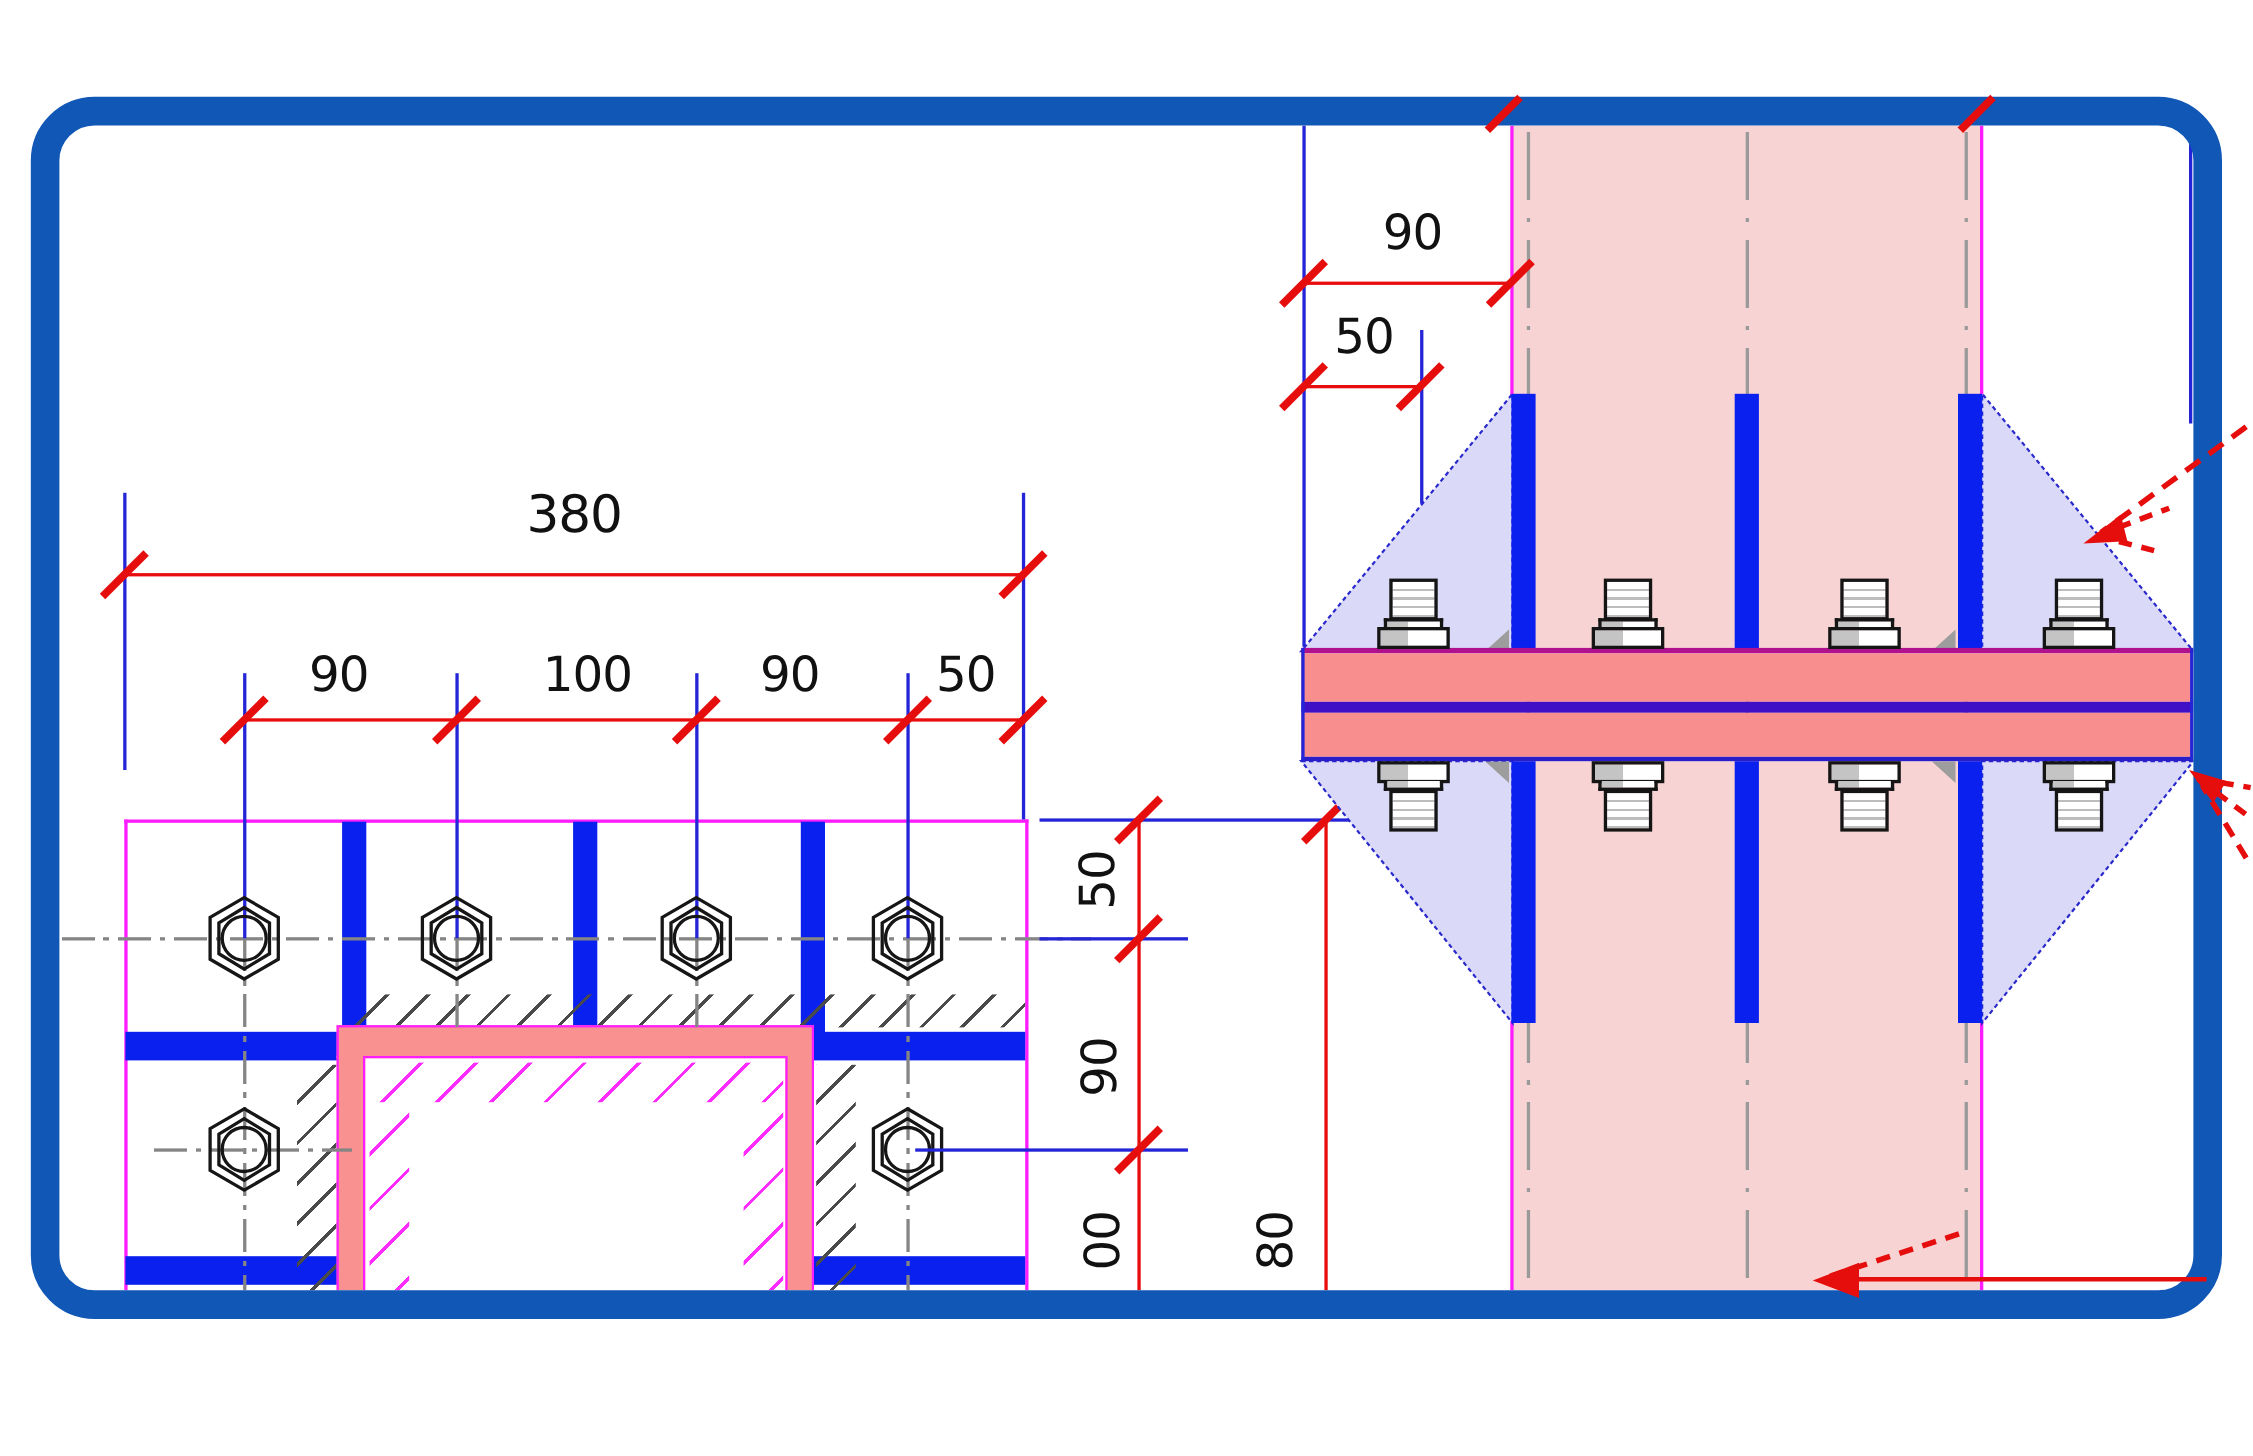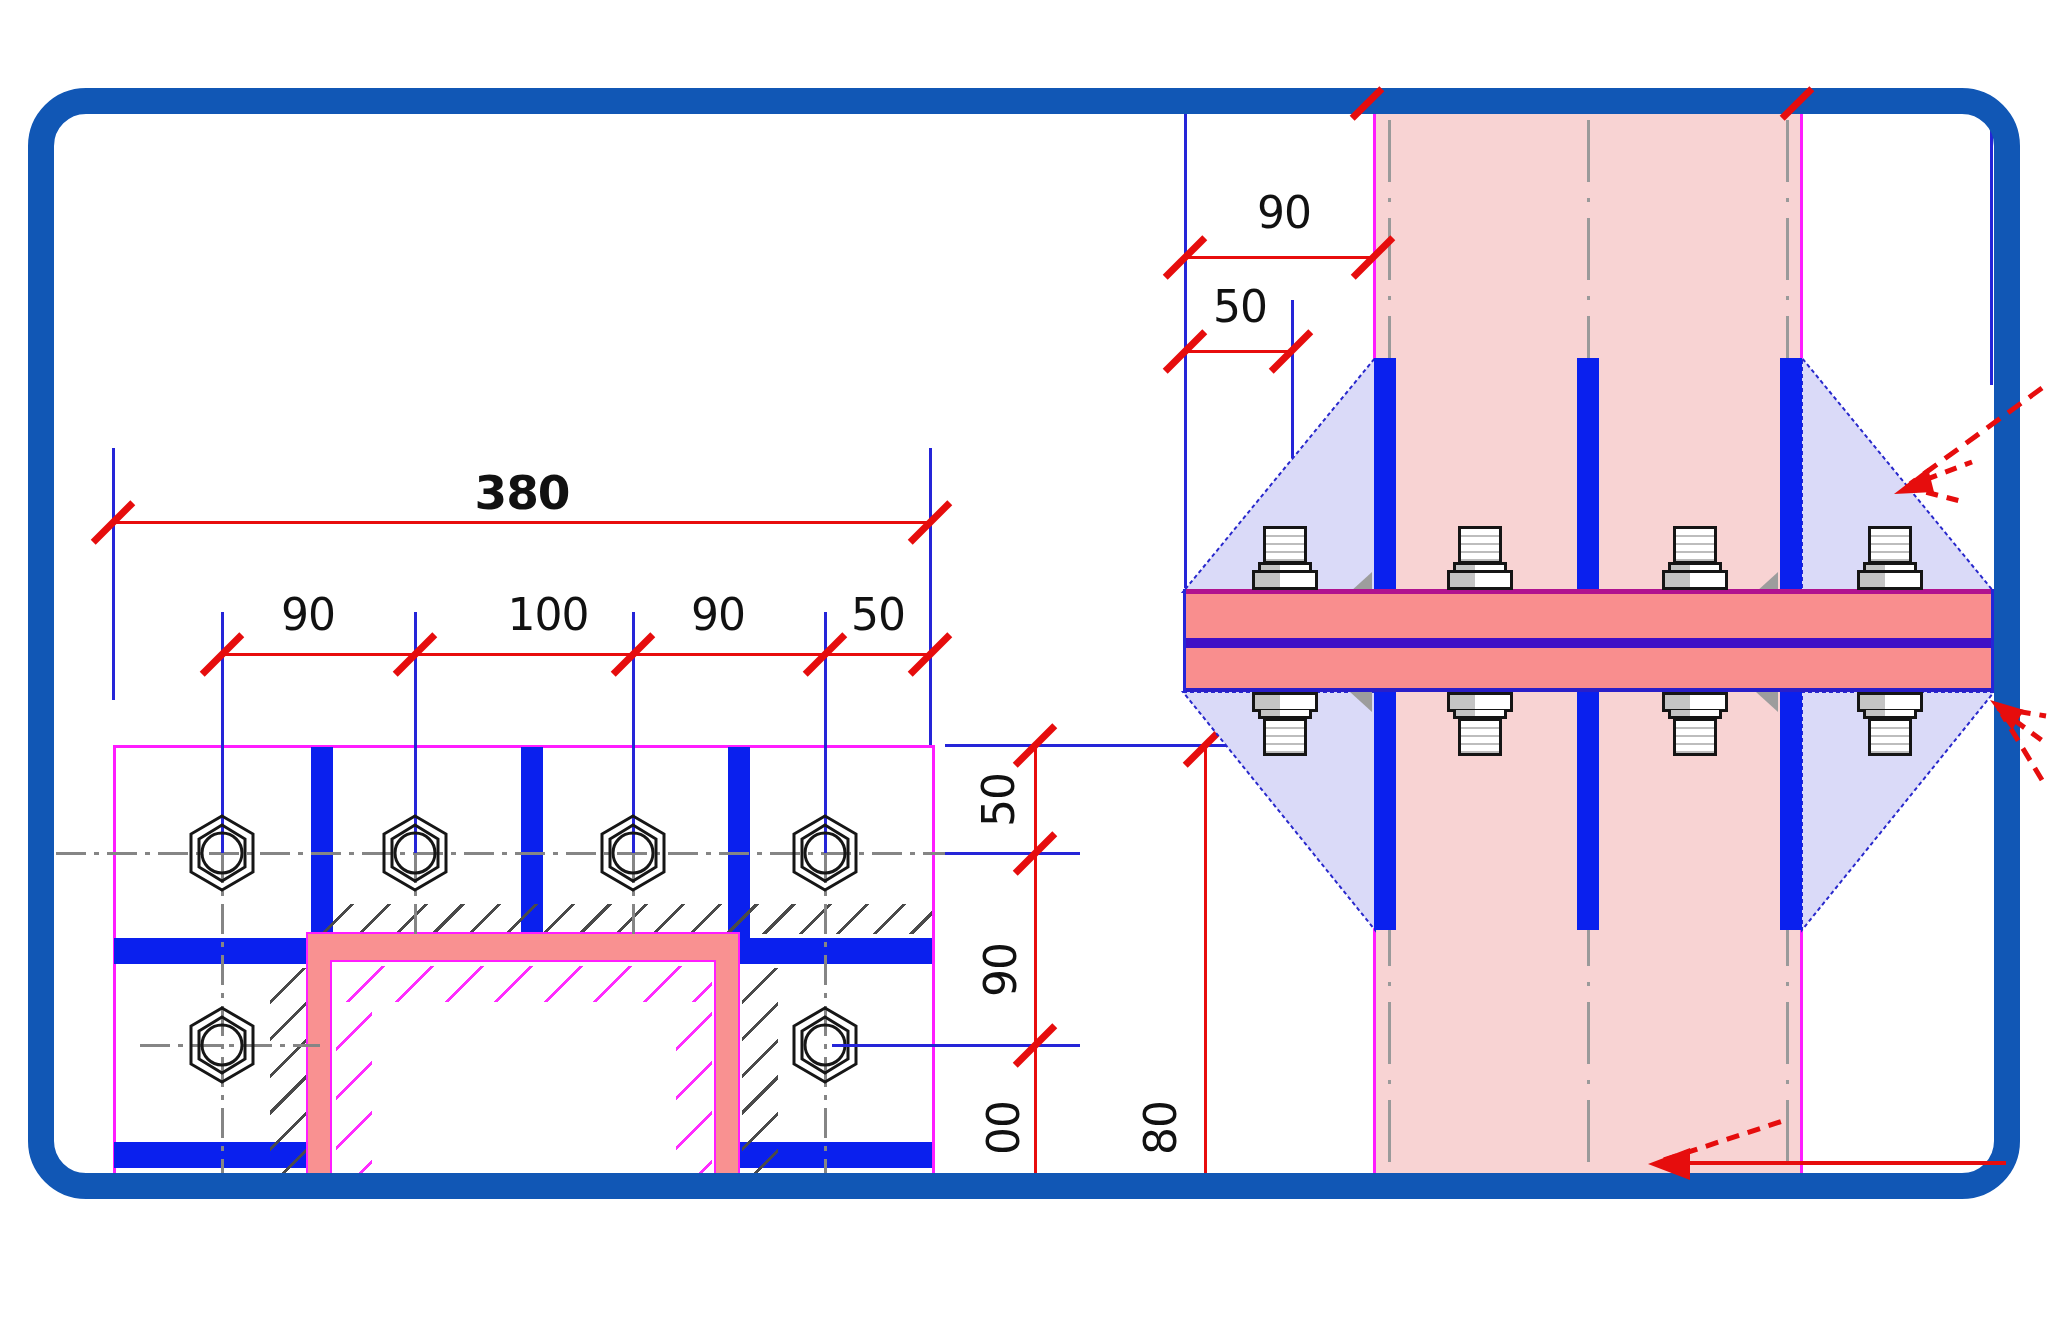--- a/index.html
+++ b/index.html
@@ -122,30 +122,30 @@
         </svg>
       <svg class="abs" style="left:789px;top:1005px;" width="72" height="80" viewBox="0 0 72 80">
           <polygon points="36,3 67,21 67,59 36,77 5,59 5,21" fill="none" stroke="#161616" stroke-width="3"></polygon>
           <polygon points="36,12 59,26 59,54 36,68 13,54 13,26" fill="none" stroke="#161616" stroke-width="3"></polygon>
           <circle cx="36" cy="40" r="20" fill="none" stroke="#161616" stroke-width="3"></circle>
         </svg>
 
       <div class="red-h" style="left:113px;top:521px;width:819px;"></div>
       <div class="tick" style="left:85px;top:519px;"></div>
       <div class="tick" style="left:902px;top:519px;"></div>
-      <div class="dim-label big" style="left:522px;top:492px;font-weight:bold;">380</div>
+      <div class="dim-label big" style="left:522px;top:468px;">380</div>
 
       <div class="red-h" style="left:222px;top:653px;width:708px;"></div>
       <div class="tick" style="left:194px;top:651px;"></div>
       <div class="tick" style="left:387px;top:651px;"></div>
       <div class="tick" style="left:605px;top:651px;"></div>
       <div class="tick" style="left:797px;top:651px;"></div>
       <div class="tick" style="left:902px;top:651px;"></div>
       <div class="dim-label" style="left:308px;top:614px;">90</div>
-      <div class="dim-label" style="left:548px;top:614px;">100</div>
+      <div class="dim-label" style="left:534px;top:614px;">100</div>
       <div class="dim-label" style="left:718px;top:614px;">90</div>
       <div class="dim-label" style="left:878px;top:614px;">50</div>
 
       <div class="blue-h" style="left:945px;top:744px;width:305px;"></div>
       <div class="blue-h" style="left:945px;top:852px;width:135px;"></div>
       <div class="blue-h" style="left:832px;top:1044px;width:248px;"></div>
       <div class="red-v" style="left:1034px;top:745px;height:430px;"></div>
       <div class="red-v" style="left:1204px;top:745px;height:430px;"></div>
       <div class="tick" style="left:1007px;top:742px;"></div>
       <div class="tick" style="left:1007px;top:850px;"></div>

